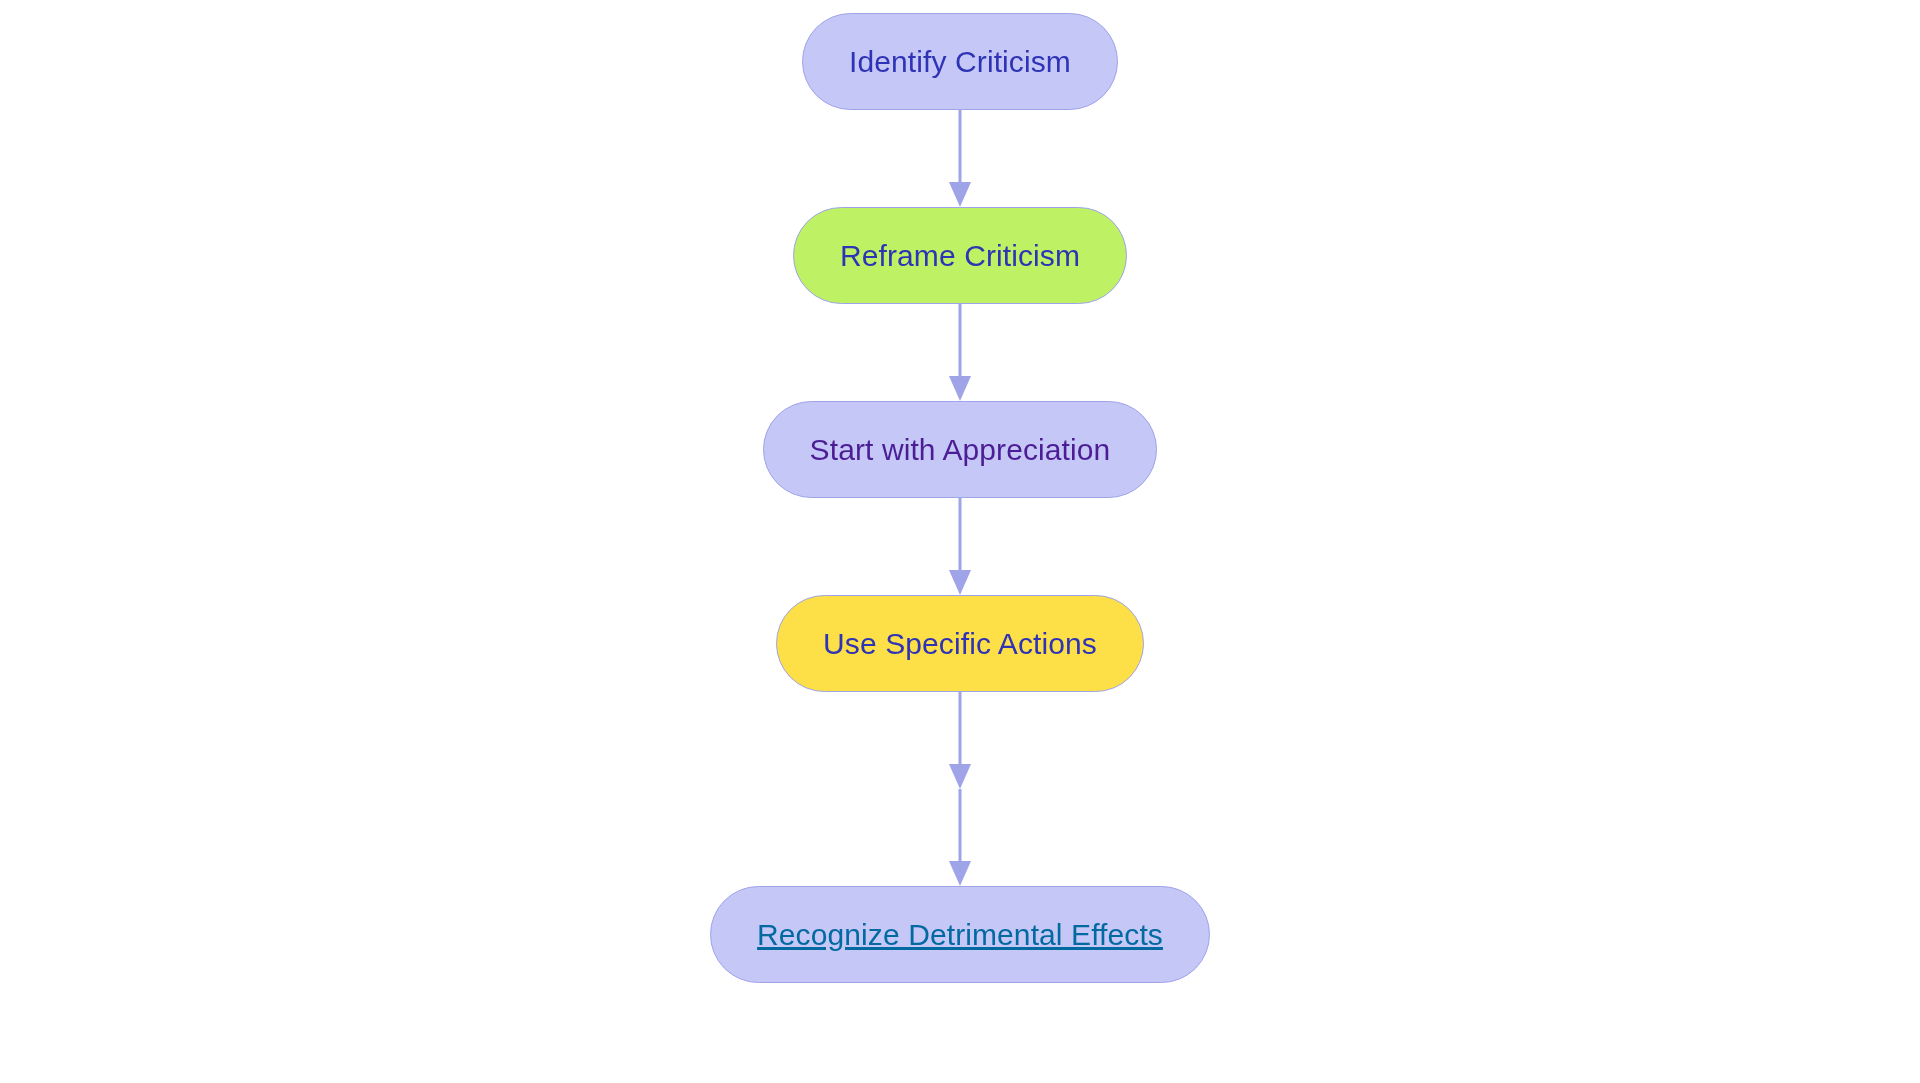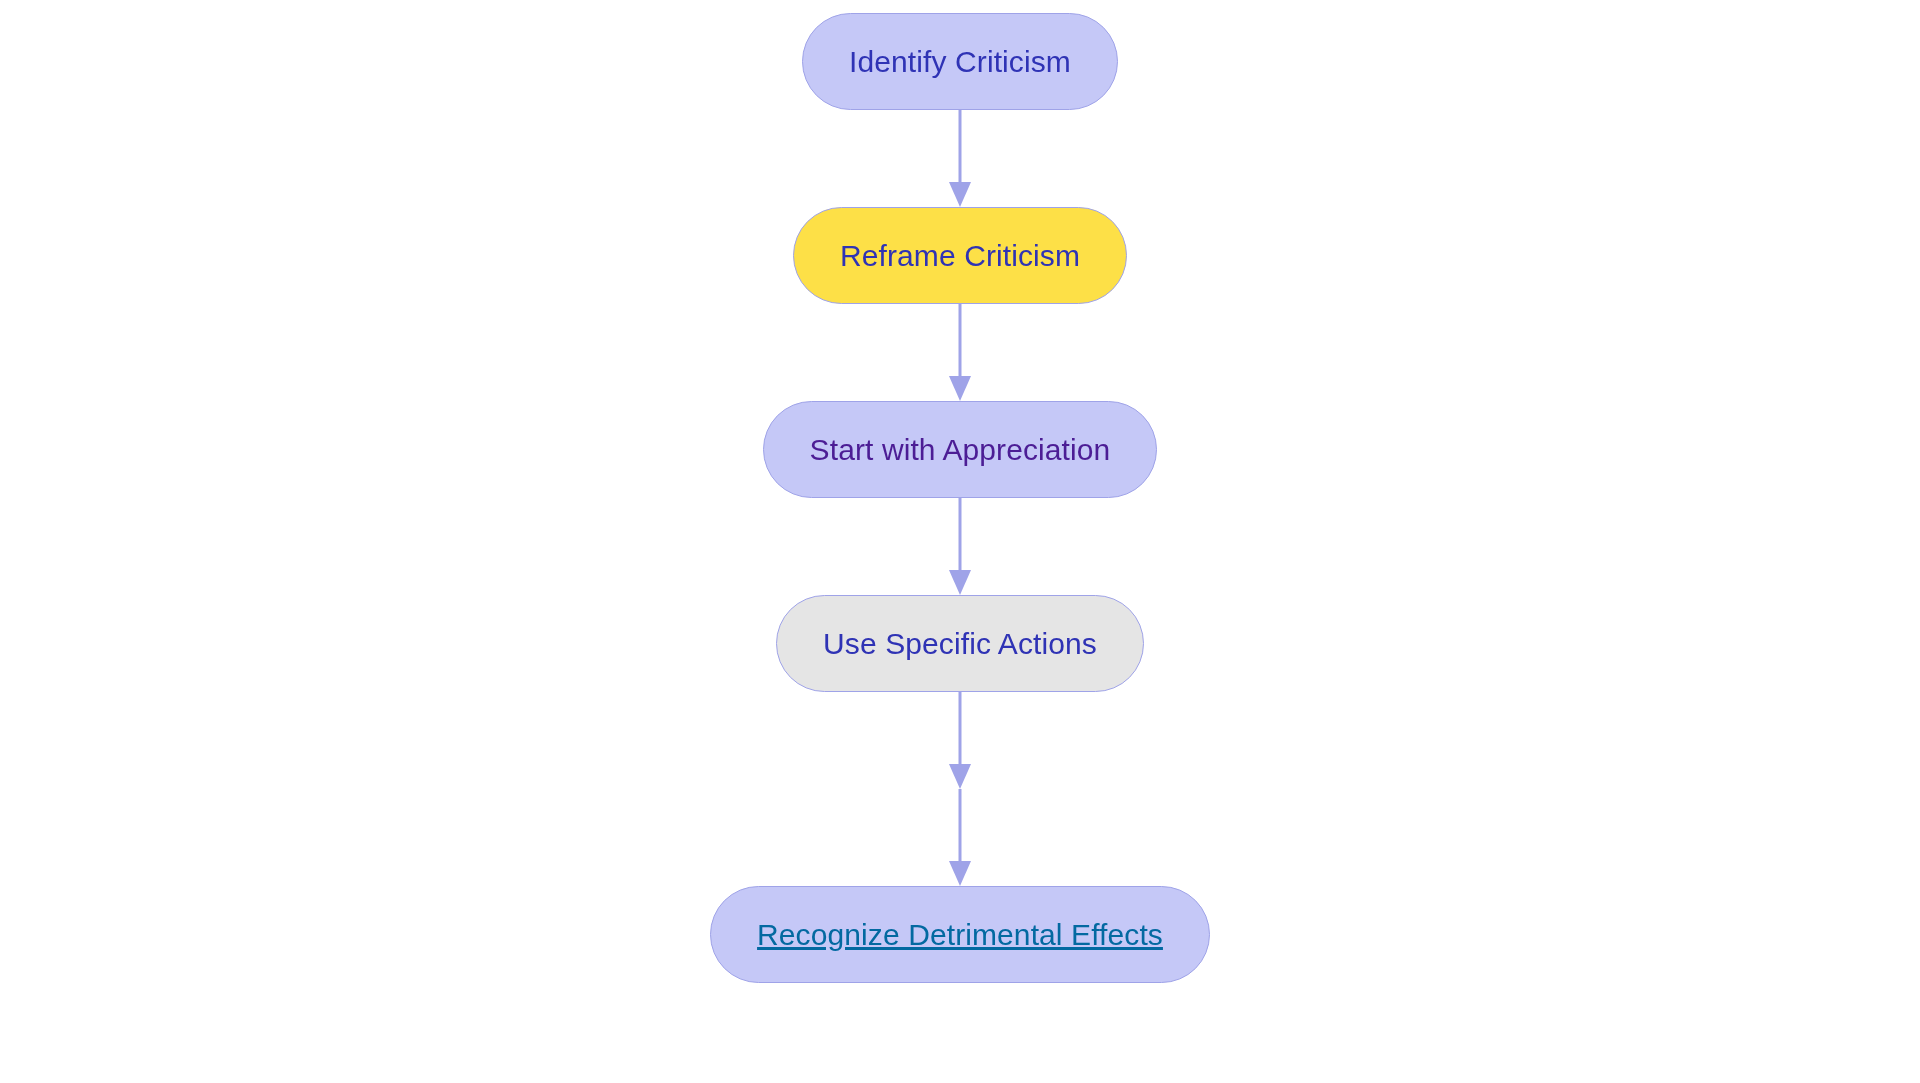--- a/index.html
+++ b/index.html
@@ -93,39 +93,39 @@
 
     <div class="node" style="background: rgb(197, 200, 247); border-color: rgb(159, 163, 232);">
       <span class="node-label" style="color: rgb(47, 51, 181);">Identify Criticism</span>
     </div>
 
     <div class="connector">
       <div class="connector-line" style="background: rgb(159, 163, 232);"></div>
       <div class="connector-head" style="border-top-color: rgb(159, 163, 232);"></div>
     </div>
 
-    <div class="node" style="background: #fde047; border-color: rgb(159, 163, 232); justify-content: flex-end;">
+    <div class="node" style="background: #bef264; border-color: rgb(159, 163, 232); justify-content: flex-end;">
       <span class="node-label" style="color: rgb(47, 51, 181);">Reframe Criticism</span>
     </div>
 
     <div class="connector">
       <div class="connector-line" style="background: rgb(159, 163, 232);"></div>
       <div class="connector-head" style="border-top-color: rgb(159, 163, 232);"></div>
     </div>
 
     <div class="node" style="background: rgb(197, 200, 247); border-color: rgb(159, 163, 232);">
       <span class="node-label" style="color: #4c1d95;">Start with Appreciation</span>
     </div>
 
     <div class="connector">
       <div class="connector-line" style="background: rgb(159, 163, 232);"></div>
       <div class="connector-head" style="border-top-color: rgb(159, 163, 232);"></div>
     </div>
 
-    <div class="node" style="background: #e5e5e5; border-color: rgb(159, 163, 232);">
+    <div class="node" style="background: #fde047; border-color: rgb(159, 163, 232);">
       <span class="node-label" style="color: rgb(47, 51, 181);">Use Specific Actions</span>
     </div>
 
     <div class="connector">
       <div class="connector-line" style="background: rgb(159, 163, 232);"></div>
       <div class="connector-head" style="border-top-color: rgb(159, 163, 232);"></div>
     </div>
 
 
     <div class="connector">

